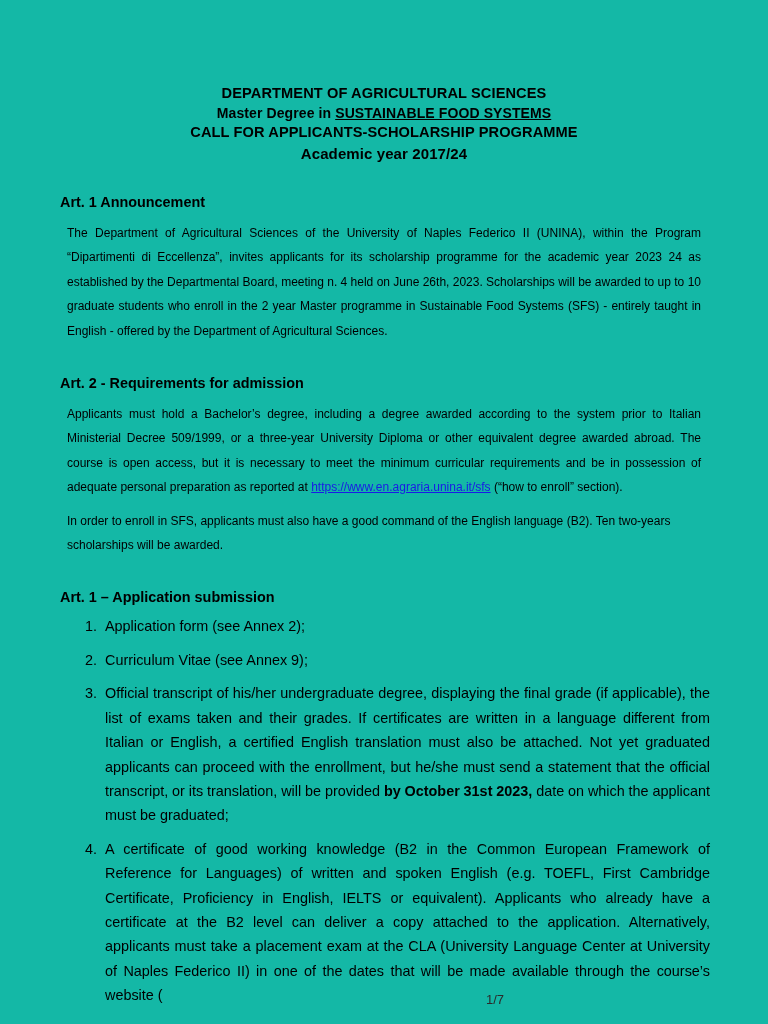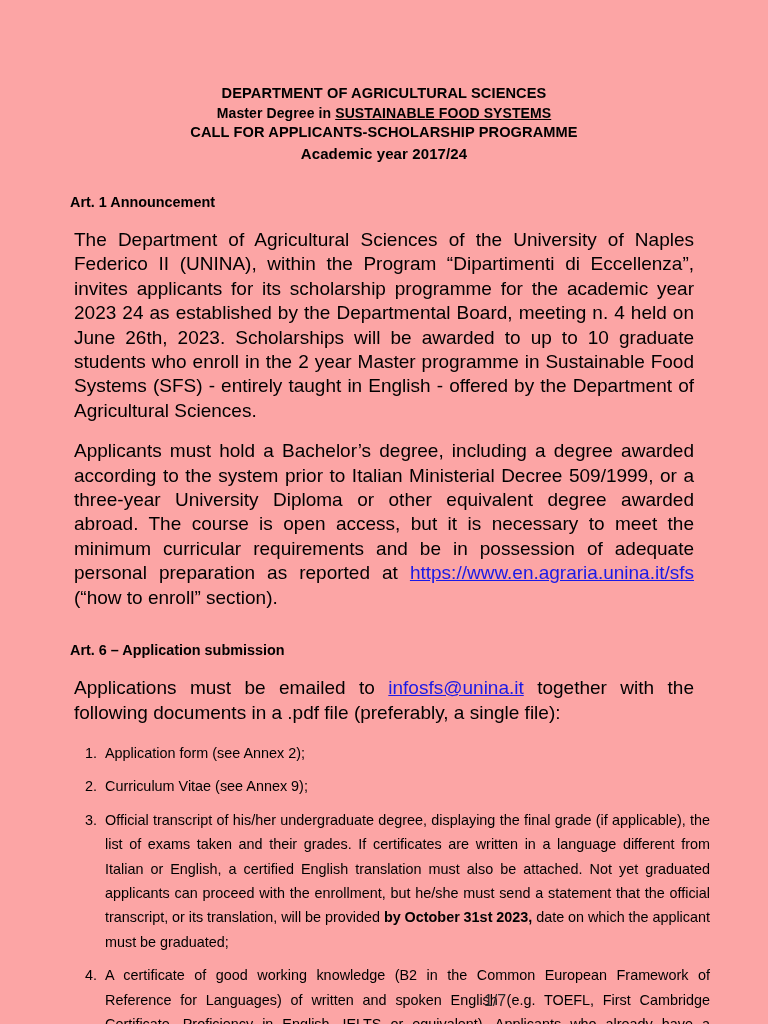--- a/index.html
+++ b/index.html
@@ -13,21 +13,21 @@
     height: 1024px;
     overflow: hidden;
     font-family: "Liberation Sans", sans-serif;
     color: #000000;
     -webkit-font-smoothing: antialiased;
   }
   #page {
     position: relative;
     width: 768px;
     height: 1024px;
-    background: #fca5a5;
+    background: #14b8a6;
     box-sizing: border-box;
     padding: 12px;
   }
   .doc-body {
     position: absolute;
     left: 58px;
     top: 84px;
     width: 652px;
   }
   
@@ -40,32 +40,32 @@
   }
   .masthead .mline { display: block; }
   .masthead .mline-3 { font-size: 14px; }
   .masthead .mline-4 { font-size: 15px; padding-top: 1px; }
   .underline-run { text-decoration: underline; }
   
   .sec-head {
     font-weight: bold;
     font-size: 14.4px;
     line-height: 20px;
-    margin: 12px;
+    margin: 2px;
   }
   .sec-1 { margin-top: 29px; }
   .sec-2 { margin-top: 30px; }
   .sec-3 { margin-top: 30px; }
   
   .para {
-    font-size: 19px;
+    font-size: 12px;
     line-height: 24.4px;
     text-align: justify;
     text-justify: inter-word;
-    margin: 16px;
+    margin: 9px;
     hyphens: none;
   }
   .para.last-flat { text-align: left; }
   a.doclink {
     color: #1a1ae6;
     word-break: normal;
   }
   .bold-run { font-weight: bold; }
   
   ol.doc-list {
@@ -94,21 +94,21 @@
   ol.doc-list > li > .li-text { display: block; }
   
   .li-text.tight { word-spacing: -0.15px; }
   
   .page-footer {
     position: absolute;
     left: 0;
     top: 992px;
     width: 768px;
     text-align: center;
-    font-size: 16px;
+    font-size: 13px;
     color: #2b2b2b;
     padding-left: 222px;
     box-sizing: border-box;
   }
 </style>
 </head>
 <body>
 
 <div id="page">
 
@@ -117,24 +117,25 @@
     <div class="masthead">
       <span class="mline mline-1">DEPARTMENT OF AGRICULTURAL SCIENCES</span>
       <span class="mline mline-3"><span>Master Degree in </span><span class="underline-run">SUSTAINABLE FOOD SYSTEMS</span></span>
       <span class="mline mline-2">CALL FOR APPLICANTS-SCHOLARSHIP PROGRAMME</span>
       <span class="mline mline-4">Academic year 2017/24</span>
     </div>
 
     <h2 class="sec-head sec-1">Art. 1 Announcement</h2>
     <p class="para">The Department of Agricultural Sciences of the University of Naples Federico II (UNINA), within the Program “Dipartimenti di Eccellenza”, invites applicants for its scholarship programme for the academic year 2023 24 as established by the Departmental Board, meeting n. 4 held on June 26th, 2023. Scholarships will be awarded to up to 10 graduate students who enroll in the 2 year Master programme in Sustainable Food Systems (SFS) - entirely taught in English - offered by the Department of Agricultural Sciences.</p>
 
+    <h2 class="sec-head sec-2">Art. 2 - Requirements for admission</h2>
     <p class="para"><span>Applicants must hold a Bachelor’s degree, including a degree awarded according to the system prior to Italian Ministerial Decree 509/1999, or a three-year University Diploma or other equivalent degree awarded abroad. The course is open access, but it is necessary to meet the minimum curricular requirements and be in possession of adequate personal preparation as reported at </span><a class="doclink" href="#">https://www.en.agraria.unina.it/sfs</a><span> (“how to enroll” section).</span></p>
+    <p class="para last-flat">In order to enroll in SFS, applicants must also have a good command of the English language (B2). Ten two-years scholarships will be awarded.</p>
 
-    <h2 class="sec-head sec-3">Art. 6 – Application submission</h2>
-    <p class="para"><span>Applications must be emailed to </span><a class="doclink" href="#">infosfs@unina.it</a><span> together with the following documents in a .pdf file (preferably, a single file):</span></p>
+    <h2 class="sec-head sec-3">Art. 1 – Application submission</h2>
 
     <ol class="doc-list">
 
       <li>
         <span class="li-num">1.</span>
         <span class="li-text">Application form (see Annex 2);</span>
       </li>
 
       <li>
         <span class="li-num">2.</span>

